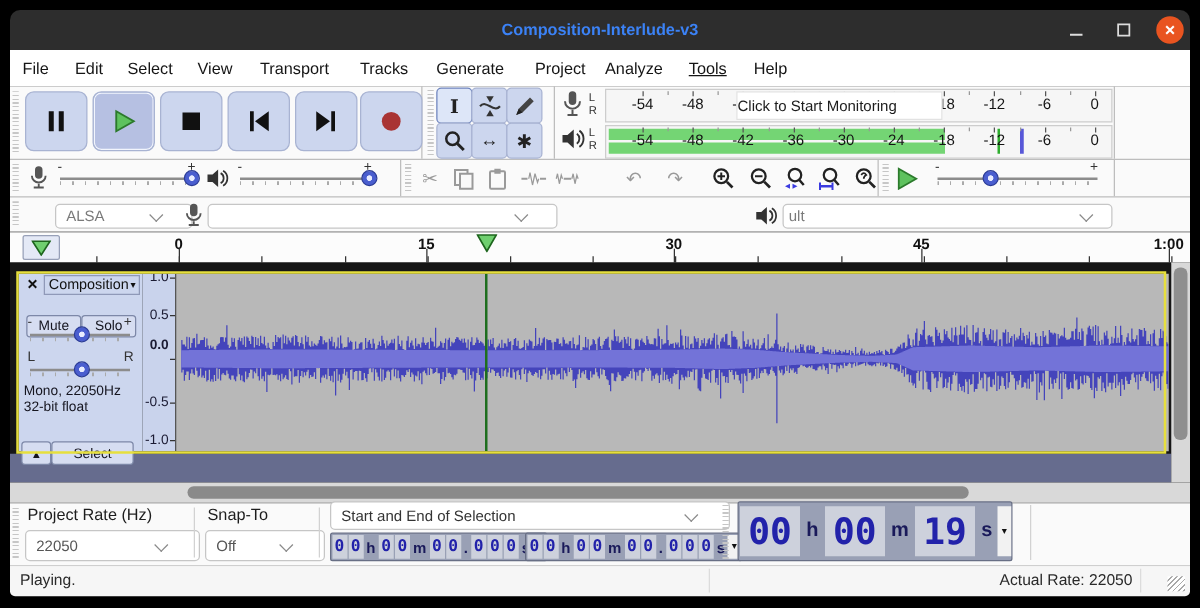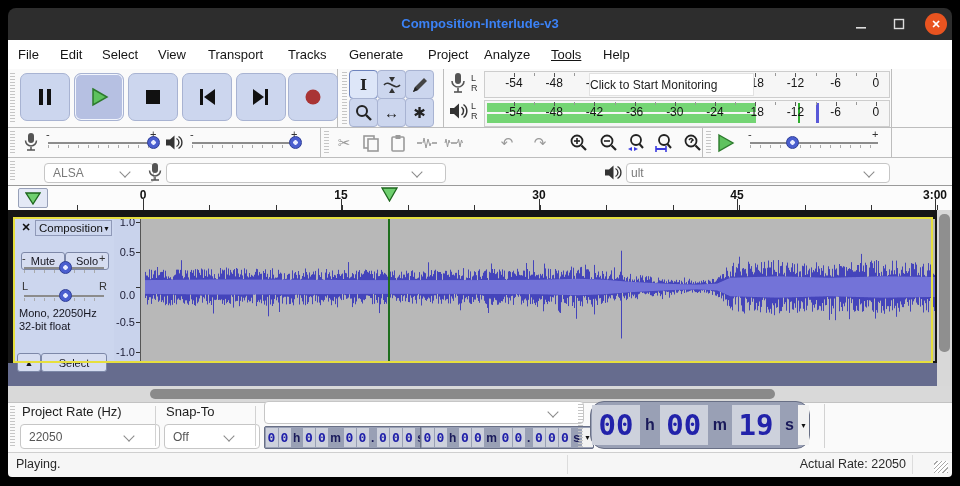--- a/index.html
+++ b/index.html
@@ -435,21 +435,21 @@
         <polygon points="1,1 16,1 8.5,14" fill="#6fcf6f" stroke="#1e661e" stroke-width="1.3"></polygon>
       </svg>
   <div class="rlabel" style="left: 135px;">0</div>
       <div class="rtick" style="left: 135px; height: 11px;"></div>
       <div class="rlabel" style="left: 333px;">15</div>
       <div class="rtick" style="left: 333px; height: 11px;"></div>
       <div class="rlabel" style="left: 531px;">30</div>
       <div class="rtick" style="left: 531px; height: 11px;"></div>
       <div class="rlabel" style="left: 729px;">45</div>
       <div class="rtick" style="left: 729px; height: 11px;"></div>
-      <div class="rlabel" style="left: 927px;">3:00</div>
+      <div class="rlabel" style="left: 927px;">1:00</div>
       <div class="rtick" style="left: 927px; height: 11px;"></div>
       <div class="rtick" style="left: 69px; height: 5px;"></div>
       <div class="rtick" style="left: 135.2px; height: 5px;"></div>
       <div class="rtick" style="left: 201.3px; height: 5px;"></div>
       <div class="rtick" style="left: 267.5px; height: 5px;"></div>
       <div class="rtick" style="left: 333.7px; height: 5px;"></div>
       <div class="rtick" style="left: 399.9px; height: 5px;"></div>
       <div class="rtick" style="left: 466px; height: 5px;"></div>
       <div class="rtick" style="left: 532.2px; height: 5px;"></div>
       <div class="rtick" style="left: 598.4px; height: 5px;"></div>
@@ -491,21 +491,21 @@
       </div>
     <div class="abs small-btn" style="left:26px;top:120px;width:64px;height:17px;">
         <span>Select</span>
       </div>
   </div>
   <div class="abs vruler" id="vruler">
       <div class="vlab" style="top: 3px;">1.0</div>
       <div style="position: absolute; right: 0px; top: 3px; width: 4px; height: 1px; background: rgb(51, 51, 51);"></div>
       <div class="vlab" style="top: 33px;">0.5</div>
       <div style="position: absolute; right: 0px; top: 33px; width: 4px; height: 1px; background: rgb(51, 51, 51);"></div>
-      <div class="vlab" style="top: 76px; font-weight: normal;">0.0</div>
+      <div class="vlab" style="top: 57px; font-weight: bold;">0.0</div>
       <div style="position: absolute; right: 0px; top: 68px; width: 4px; height: 1px; background: rgb(51, 51, 51);"></div>
       <div class="vlab" style="top: 103px;">-0.5</div>
       <div style="position: absolute; right: 0px; top: 103px; width: 4px; height: 1px; background: rgb(51, 51, 51);"></div>
       <div class="vlab" style="top: 133px;">-1.0</div>
       <div style="position: absolute; right: 0px; top: 133px; width: 4px; height: 1px; background: rgb(51, 51, 51);"></div>
     </div>
   <div class="abs wavebox">
     <svg id="wave-svg" width="794" height="142">
       <path id="wave-peaks" stroke-width="1" fill="none" d="M4.5 52.9V79.0M5.5 56.5V76.8M6.5 56.6V85.5M7.5 58.2V81.0M8.5 50.3V78.2M9.5 60.2V78.2M10.5 50.8V84.9M11.5 59.1V79.7M12.5 55.4V76.3M13.5 51.8V79.7M14.5 51.3V80.9M15.5 59.0V74.8M16.5 48.0V77.5M17.5 56.4V82.8M18.5 55.9V81.5M19.5 53.2V75.7M20.5 52.9V83.0M21.5 52.9V81.3M22.5 50.8V83.4M23.5 58.6V77.6M24.5 51.7V86.2M25.5 57.4V84.9M26.5 59.9V76.7M27.5 57.4V86.2M28.5 59.2V84.4M29.5 58.2V86.4M30.5 60.4V81.0M31.5 60.6V85.8M32.5 57.5V75.6M33.5 56.3V83.9M34.5 55.6V76.2M35.5 50.7V85.3M36.5 50.6V80.5M37.5 50.7V79.4M38.5 54.4V80.8M39.5 50.9V81.2M40.5 41.2V77.3M41.5 56.8V80.0M42.5 59.4V83.7M43.5 58.2V84.8M44.5 51.2V81.4M45.5 54.5V81.3M46.5 51.5V84.5M47.5 58.4V85.9M48.5 60.8V82.2M49.5 52.9V75.6M50.5 50.9V80.3M51.5 53.9V85.1M52.5 51.3V81.4M53.5 56.8V86.0M54.5 50.1V86.8M55.5 58.6V78.2M56.5 50.2V84.3M57.5 51.1V82.7M58.5 53.8V79.4M59.5 56.1V76.5M60.5 49.5V76.7M61.5 50.5V83.7M62.5 58.9V78.1M63.5 50.5V79.5M64.5 57.0V75.5M65.5 51.5V82.0M66.5 57.7V85.4M67.5 49.6V75.5M68.5 55.3V83.9M69.5 56.4V82.0M70.5 50.3V86.0M71.5 57.3V78.3M72.5 59.5V94.5M73.5 55.1V80.8M74.5 59.1V81.1M75.5 60.2V80.6M76.5 60.3V75.5M77.5 54.6V81.0M78.5 57.7V80.7M79.5 49.0V81.2M80.5 54.6V80.3M81.5 50.6V84.8M82.5 51.5V81.2M83.5 50.8V86.0M84.5 59.9V79.9M85.5 48.5V84.3M86.5 55.5V83.0M87.5 49.5V81.2M88.5 56.4V84.1M89.5 50.9V84.9M90.5 53.4V76.2M91.5 54.9V77.9M92.5 51.2V88.6M93.5 50.0V75.5M94.5 57.4V82.4M95.5 49.0V81.9M96.5 49.8V81.9M97.5 54.5V76.9M98.5 58.0V87.2M99.5 55.4V81.8M100.5 50.8V77.7M101.5 56.4V82.7M102.5 60.0V78.8M103.5 49.3V81.4M104.5 54.4V78.4M105.5 50.5V76.8M106.5 57.3V83.5M107.5 58.4V80.9M108.5 54.0V82.5M109.5 57.9V82.2M110.5 55.8V78.7M111.5 56.7V84.2M112.5 57.6V75.4M113.5 55.7V75.6M114.5 52.9V75.1M115.5 49.8V87.1M116.5 50.2V83.0M117.5 56.4V81.4M118.5 53.1V83.2M119.5 54.9V80.6M120.5 54.7V84.3M121.5 60.9V75.8M122.5 52.0V81.8M123.5 54.0V85.6M124.5 50.3V81.5M125.5 57.9V86.7M126.5 54.8V77.9M127.5 59.8V97.3M128.5 58.1V76.1M129.5 51.0V85.5M130.5 59.5V80.5M131.5 49.3V87.0M132.5 55.7V84.8M133.5 59.5V79.9M134.5 58.5V75.9M135.5 58.8V81.3M136.5 58.4V78.3M137.5 50.8V83.5M138.5 54.9V93.0M139.5 53.6V77.0M140.5 54.6V76.3M141.5 60.9V84.6M142.5 60.3V78.6M143.5 54.2V77.8M144.5 60.0V77.8M145.5 59.7V85.4M146.5 55.9V77.6M147.5 54.9V77.8M148.5 54.7V85.1M149.5 61.0V84.9M150.5 60.4V79.4M151.5 51.4V83.5M152.5 59.4V86.3M153.5 54.3V80.2M154.5 53.0V75.8M155.5 55.9V75.5M156.5 59.4V78.8M157.5 52.0V75.5M158.5 55.8V85.5M159.5 60.6V76.3M160.5 59.8V78.9M161.5 57.0V82.4M162.5 54.1V85.4M163.5 57.8V75.8M164.5 49.5V86.2M165.5 53.0V76.5M166.5 55.7V85.0M167.5 59.5V83.2M168.5 53.4V78.1M169.5 57.6V77.2M170.5 55.9V78.3M171.5 55.2V85.2M172.5 52.6V76.7M173.5 55.5V75.7M174.5 51.9V82.1M175.5 61.0V76.4M176.5 60.7V83.5M177.5 49.6V77.4M178.5 56.1V83.6M179.5 58.0V86.2M180.5 53.3V80.9M181.5 60.2V81.3M182.5 60.7V82.6M183.5 60.9V80.9M184.5 53.6V77.2M185.5 50.0V78.6M186.5 58.7V76.3M187.5 55.1V82.6M188.5 53.3V79.0M189.5 57.3V80.6M190.5 60.1V86.2M191.5 51.5V81.4M192.5 58.0V82.1M193.5 55.9V77.9M194.5 56.4V85.2M195.5 59.0V79.5M196.5 55.0V88.3M197.5 50.8V78.3M198.5 55.2V77.4M199.5 57.0V79.6M200.5 55.4V81.1M201.5 54.5V75.1M202.5 60.0V80.9M203.5 51.1V75.6M204.5 53.9V76.2M205.5 54.3V79.9M206.5 58.1V79.4M207.5 43.1V78.5M208.5 59.3V75.3M209.5 58.3V79.6M210.5 57.6V79.5M211.5 54.0V88.1M212.5 55.2V84.2M213.5 59.2V78.5M214.5 55.3V85.3M215.5 51.7V82.5M216.5 60.6V75.3M217.5 52.8V79.5M218.5 51.1V79.2M219.5 57.9V80.1M220.5 54.4V82.8M221.5 55.6V84.5M222.5 54.8V80.7M223.5 52.2V81.2M224.5 50.6V80.0M225.5 51.0V76.4M226.5 52.8V76.4M227.5 53.6V76.8M228.5 51.9V77.0M229.5 55.1V78.9M230.5 51.7V79.1M231.5 55.0V85.2M232.5 59.2V75.0M233.5 52.5V84.8M234.5 60.7V75.9M235.5 54.3V81.0M236.5 50.7V83.8M237.5 57.2V78.1M238.5 57.0V94.1M239.5 55.2V85.3M240.5 50.9V79.3M241.5 52.8V75.1M242.5 55.4V81.0M243.5 53.9V85.0M244.5 54.7V83.1M245.5 55.8V84.7M246.5 57.6V78.0M247.5 50.3V76.7M248.5 60.7V83.6M249.5 52.6V78.6M250.5 58.0V75.3M251.5 52.5V79.2M252.5 56.2V76.3M253.5 51.4V76.6M254.5 59.0V77.8M255.5 60.8V81.8M256.5 58.7V79.3M257.5 57.5V79.0M258.5 55.8V81.8M259.5 59.1V83.4M260.5 52.7V76.0M261.5 59.4V82.0M262.5 55.6V77.3M263.5 55.7V76.2M264.5 58.2V82.3M265.5 51.7V78.9M266.5 54.6V74.9M267.5 53.9V83.0M268.5 61.2V83.2M269.5 57.0V76.4M270.5 52.1V78.8M271.5 51.3V84.6M272.5 57.8V77.9M273.5 53.5V76.9M274.5 59.8V80.9M275.5 59.9V84.6M276.5 59.3V76.4M277.5 58.6V75.0M278.5 53.1V80.1M279.5 60.9V76.5M280.5 55.6V86.5M281.5 57.5V79.6M282.5 52.5V77.5M283.5 53.5V78.7M284.5 54.2V81.0M285.5 59.7V81.8M286.5 57.7V80.1M287.5 43.3V78.5M288.5 57.5V79.4M289.5 56.1V83.0M290.5 51.1V76.9M291.5 57.3V84.4M292.5 55.1V81.6M293.5 51.7V76.3M294.5 50.7V76.3M295.5 61.0V79.8M296.5 52.1V74.8M297.5 53.1V84.7M298.5 53.0V77.6M299.5 53.0V80.7M300.5 54.9V84.8M301.5 60.8V80.1M302.5 54.3V80.7M303.5 54.5V76.5M304.5 51.8V81.4M305.5 51.9V80.3M306.5 56.1V79.9M307.5 55.6V84.4M308.5 57.9V75.4M309.5 50.7V84.5M310.5 52.7V77.4M311.5 55.9V79.6M312.5 55.5V81.9M313.5 56.5V74.7M314.5 53.9V78.6M315.5 53.8V75.3M316.5 59.6V77.0M317.5 50.9V85.7M318.5 56.1V84.6M319.5 59.8V91.3M320.5 57.1V84.3M321.5 56.5V80.4M322.5 49.1V76.3M323.5 61.3V83.1M324.5 60.9V79.2M325.5 58.5V77.9M326.5 59.0V80.3M327.5 50.5V77.0M328.5 59.0V83.6M329.5 52.4V84.7M330.5 60.8V85.0M331.5 57.6V78.0M332.5 56.6V83.0M333.5 52.2V80.5M334.5 53.1V80.6M335.5 56.2V75.5M336.5 61.2V78.8M337.5 51.8V82.0M338.5 50.3V83.8M339.5 57.8V75.8M340.5 59.9V80.5M341.5 56.8V76.4M342.5 53.7V76.9M343.5 52.2V81.8M344.5 51.7V84.3M345.5 50.4V85.1M346.5 59.0V88.9M347.5 60.9V94.0M348.5 52.8V79.5M349.5 53.8V79.7M350.5 44.5V85.5M351.5 50.0V86.0M352.5 54.0V82.7M353.5 50.0V78.8M354.5 55.1V80.8M355.5 54.4V81.3M356.5 52.8V85.8M357.5 59.3V85.5M358.5 50.5V83.5M359.5 52.4V83.8M360.5 55.8V82.0M361.5 50.4V82.4M362.5 57.7V80.2M363.5 51.6V77.7M364.5 60.0V83.7M365.5 61.0V76.0M366.5 59.8V78.4M367.5 52.5V85.1M368.5 52.0V78.8M369.5 52.8V81.5M370.5 57.9V77.1M371.5 53.2V76.7M372.5 51.7V85.9M373.5 54.4V79.1M374.5 55.3V77.9M375.5 56.9V74.9M376.5 49.8V76.2M377.5 52.6V77.8M378.5 55.8V75.5M379.5 56.3V77.3M380.5 56.1V85.5M381.5 56.6V81.6M382.5 51.6V83.9M383.5 51.7V80.5M384.5 57.9V79.5M385.5 44.0V81.4M386.5 50.0V87.4M387.5 59.9V80.8M388.5 52.2V75.0M389.5 56.6V85.1M390.5 55.7V78.4M391.5 55.6V84.9M392.5 41.2V80.7M393.5 53.0V84.1M394.5 57.3V86.1M395.5 55.9V83.4M396.5 56.2V87.9M397.5 55.6V82.0M398.5 59.3V79.4M399.5 54.9V80.6M400.5 56.5V80.1M401.5 54.9V76.9M402.5 58.7V92.3M403.5 44.6V85.2M404.5 49.4V80.7M405.5 57.3V83.0M406.5 60.3V85.1M407.5 49.7V82.1M408.5 59.2V82.9M409.5 50.1V77.5M410.5 59.9V82.6M411.5 56.3V78.1M412.5 55.8V78.5M413.5 59.4V76.3M414.5 50.0V85.2M415.5 51.7V76.5M416.5 54.3V76.3M417.5 51.4V91.7M418.5 59.6V93.3M419.5 57.5V94.0M420.5 52.9V83.2M421.5 55.6V75.9M422.5 51.5V80.1M423.5 57.9V83.8M424.5 55.6V84.1M425.5 52.6V84.9M426.5 51.6V78.9M427.5 56.5V87.1M428.5 53.6V77.5M429.5 51.2V76.6M430.5 47.6V76.9M431.5 59.9V87.0M432.5 48.7V83.3M433.5 56.8V89.0M434.5 59.9V76.8M435.5 54.2V99.8M436.5 51.7V78.9M437.5 50.8V82.0M438.5 54.3V81.8M439.5 48.3V86.9M440.5 47.9V82.5M441.5 57.1V87.4M442.5 57.0V76.9M443.5 58.7V78.5M444.5 45.7V76.9M445.5 50.4V81.0M446.5 50.2V84.5M447.5 50.5V78.1M448.5 52.5V80.7M449.5 60.0V80.9M450.5 58.2V85.4M451.5 60.0V87.8M452.5 60.0V79.9M453.5 45.9V95.4M454.5 54.0V79.7M455.5 58.3V81.6M456.5 56.1V86.0M457.5 52.5V76.2M458.5 58.2V79.4M459.5 56.8V79.0M460.5 59.7V84.9M461.5 52.0V83.8M462.5 54.9V81.9M463.5 59.7V76.2M464.5 57.4V83.9M465.5 52.6V75.6M466.5 60.4V83.3M467.5 59.6V79.5M468.5 57.1V77.5M469.5 55.5V79.3M470.5 51.4V76.1M471.5 59.8V76.3M472.5 60.9V79.6M473.5 48.4V81.4M474.5 60.0V80.1M475.5 59.3V76.8M476.5 58.2V74.8M477.5 59.4V77.8M478.5 55.8V79.1M479.5 52.7V81.6M480.5 59.7V76.0M481.5 56.3V73.7M482.5 60.6V77.4M483.5 58.1V79.2M484.5 61.8V76.6M485.5 59.1V81.1M486.5 57.8V79.8M487.5 62.6V74.1M488.5 59.8V77.8M489.5 54.9V73.1M490.5 62.7V79.3M491.5 60.5V75.7M492.5 61.9V77.2M493.5 60.5V75.6M494.5 63.2V79.2M495.5 57.4V78.4M496.5 60.8V80.2M497.5 59.7V75.3M498.5 62.6V74.7M499.5 56.1V73.2M500.5 58.5V72.8M501.5 56.5V74.0M502.5 61.3V73.6M503.5 63.0V74.5M504.5 58.2V75.3M505.5 57.2V74.7M506.5 61.0V73.7M507.5 57.2V74.9M508.5 60.4V73.3M509.5 57.6V76.1M510.5 58.4V76.4M511.5 63.4V77.3M512.5 62.5V77.1M513.5 62.5V75.0M514.5 64.3V73.9M515.5 63.8V73.9M516.5 63.5V76.6M517.5 58.6V72.5M518.5 61.3V74.0M519.5 61.8V77.2M520.5 61.7V75.4M521.5 60.3V80.1M522.5 62.7V71.6M523.5 60.5V72.2M524.5 64.1V76.0M525.5 62.3V72.5M526.5 64.2V73.0M527.5 60.6V72.7M528.5 62.9V78.7M529.5 62.6V73.9M530.5 60.9V75.8M531.5 61.8V72.8M532.5 63.7V73.3M533.5 62.2V75.5M534.5 62.7V71.2M535.5 60.8V73.6M536.5 63.3V73.8M537.5 63.1V72.4M538.5 61.0V71.1M539.5 64.9V71.9M540.5 61.8V75.1M541.5 63.4V72.3M542.5 65.0V71.1M543.5 58.5V74.0M544.5 64.4V70.6M545.5 63.1V73.4M546.5 65.1V72.7M547.5 61.6V72.6M548.5 59.8V72.1M549.5 63.7V71.7M550.5 61.6V71.2M551.5 64.7V73.6M552.5 63.1V70.8M553.5 64.7V72.3M554.5 62.4V73.1M555.5 64.2V73.1M556.5 63.4V74.0M557.5 63.7V73.1M558.5 62.5V72.4M559.5 64.3V73.9M560.5 61.8V71.2M561.5 63.4V71.7M562.5 61.0V70.9M563.5 62.8V73.4M564.5 61.8V70.8M565.5 64.3V73.8M566.5 65.0V72.6M567.5 60.8V74.6M568.5 61.7V74.0M569.5 62.5V71.2M570.5 64.1V72.0M571.5 59.9V75.9M572.5 60.0V72.3M573.5 63.3V72.7M574.5 62.7V76.4M575.5 61.5V76.8M576.5 59.7V75.2M577.5 58.2V78.2M578.5 58.3V78.0M579.5 56.6V73.0M580.5 59.7V79.4M581.5 55.2V76.6M582.5 55.0V82.3M583.5 59.3V75.3M584.5 58.0V80.6M585.5 48.5V80.3M586.5 51.8V86.7M587.5 57.1V81.1M588.5 58.6V87.1M589.5 52.6V89.4M590.5 57.3V87.8M591.5 47.1V91.3M592.5 43.8V79.4M593.5 57.6V77.6M594.5 53.6V85.5M595.5 48.2V78.2M596.5 49.2V77.4M597.5 44.7V92.5M598.5 37.7V77.3M599.5 52.5V78.9M600.5 56.4V86.4M601.5 49.6V92.3M602.5 49.0V92.7M603.5 50.4V94.5M604.5 49.9V78.6M605.5 54.5V79.9M606.5 57.3V83.7M607.5 42.7V82.9M608.5 44.8V91.4M609.5 49.7V85.9M610.5 47.1V78.6M611.5 52.8V82.8M612.5 55.3V79.6M613.5 53.4V91.6M614.5 44.3V90.5M615.5 48.4V83.9M616.5 45.7V91.3M617.5 50.9V87.0M618.5 52.2V82.5M619.5 53.5V93.3M620.5 43.1V87.9M621.5 54.8V80.9M622.5 49.2V78.7M623.5 42.8V81.3M624.5 49.4V79.6M625.5 56.8V93.8M626.5 48.8V87.9M627.5 41.5V90.5M628.5 48.5V93.5M629.5 48.5V89.8M630.5 43.0V94.8M631.5 55.6V84.3M632.5 41.2V86.3M633.5 50.8V96.2M634.5 52.8V84.3M635.5 53.0V88.8M636.5 57.3V88.1M637.5 41.0V80.4M638.5 54.3V94.3M639.5 47.1V92.2M640.5 46.8V92.1M641.5 43.1V87.9M642.5 55.5V78.5M643.5 53.8V85.1M644.5 57.5V83.2M645.5 46.6V91.7M646.5 43.6V79.5M647.5 48.8V80.3M648.5 51.2V93.9M649.5 53.1V82.9M650.5 48.4V82.4M651.5 44.1V90.3M652.5 52.8V90.8M653.5 45.2V84.3M654.5 55.1V88.8M655.5 53.9V78.8M656.5 44.5V93.8M657.5 57.7V81.6M658.5 52.6V92.4M659.5 52.3V89.6M660.5 57.8V82.2M661.5 46.7V83.3M662.5 47.2V89.8M663.5 44.5V92.3M664.5 56.0V79.3M665.5 46.5V91.2M666.5 55.2V86.7M667.5 51.4V78.4M668.5 49.7V80.8M669.5 58.5V80.8M670.5 48.4V83.5M671.5 53.4V92.7M672.5 51.0V85.9M673.5 52.4V88.7M674.5 49.6V85.2M675.5 43.3V81.0M676.5 53.1V91.2M677.5 47.2V90.5M678.5 49.7V86.8M679.5 55.9V87.2M680.5 49.0V91.7M681.5 51.8V84.0M682.5 46.3V92.0M683.5 57.4V80.4M684.5 54.3V86.3M685.5 56.5V86.0M686.5 56.5V78.0M687.5 47.3V80.1M688.5 50.1V100.9M689.5 56.3V79.6M690.5 57.5V95.0M691.5 49.8V86.8M692.5 57.7V89.4M693.5 45.8V79.5M694.5 50.6V101.2M695.5 49.4V77.4M696.5 55.8V77.5M697.5 56.4V77.8M698.5 45.0V92.3M699.5 47.0V82.9M700.5 47.2V88.0M701.5 48.5V92.0M702.5 47.2V84.6M703.5 47.7V87.3M704.5 57.2V83.5M705.5 48.1V77.4M706.5 51.7V92.3M707.5 50.0V79.7M708.5 49.2V100.2M709.5 50.1V78.7M710.5 43.2V84.1M711.5 51.2V80.2M712.5 52.7V90.9M713.5 52.5V92.7M714.5 52.4V92.1M715.5 51.1V86.8M716.5 46.0V91.3M717.5 46.0V92.0M718.5 52.8V80.1M719.5 44.0V85.4M720.5 34.9V84.4M721.5 52.2V92.8M722.5 46.5V92.1M723.5 52.9V82.0M724.5 43.7V87.6M725.5 45.9V88.6M726.5 57.9V81.1M727.5 57.6V87.4M728.5 48.6V81.3M729.5 43.0V81.7M730.5 41.6V83.1M731.5 44.2V91.4M732.5 49.1V92.9M733.5 42.2V79.5M734.5 53.7V99.6M735.5 41.0V91.1M736.5 57.0V93.7M737.5 42.0V82.8M738.5 54.0V84.0M739.5 57.0V81.7M740.5 52.8V93.8M741.5 56.6V87.0M742.5 47.0V91.5M743.5 49.4V94.8M744.5 45.6V79.6M745.5 52.0V90.1M746.5 56.9V87.2M747.5 56.0V87.2M748.5 50.3V92.5M749.5 55.6V87.1M750.5 51.6V81.3M751.5 41.7V91.3M752.5 55.3V79.9M753.5 51.2V89.3M754.5 55.2V86.8M755.5 41.6V97.8M756.5 49.0V84.2M757.5 57.6V88.8M758.5 54.5V92.7M759.5 56.7V82.4M760.5 50.8V85.5M761.5 47.5V88.1M762.5 53.9V88.2M763.5 54.9V85.0M764.5 43.7V80.4M765.5 52.1V79.2M766.5 54.1V83.0M767.5 52.3V86.8M768.5 49.2V80.8M769.5 57.1V92.6M770.5 44.1V80.3M771.5 44.7V85.7M772.5 44.9V82.3M773.5 50.2V80.2M774.5 43.4V78.7M775.5 45.6V83.6M776.5 56.3V85.5M777.5 53.8V86.0M778.5 56.2V78.2M779.5 48.3V87.6M780.5 57.9V80.0M781.5 47.5V86.2M782.5 44.8V93.5M783.5 55.9V81.6M784.5 57.4V84.2M785.5 57.5V91.3M786.5 51.5V80.0M787.5 44.1V93.2M788.5 51.4V82.0M789.5 45.5V79.0M790.5 46.6V80.5M791.5 49.9V88.4M792.5 54.7V88.1M793.5 55.9V92.0M480.5 31.7V119.5" stroke="#4444bb"></path>
       <path id="wave-rms" stroke-width="1" fill="none" d="M4.5 61.1V74.9M5.5 61.1V74.9M6.5 61.1V74.9M7.5 61.1V74.9M8.5 61.1V74.9M9.5 61.1V74.9M10.5 61.0V75.0M11.5 61.0V75.0M12.5 61.0V75.0M13.5 61.0V75.0M14.5 61.0V75.0M15.5 61.0V75.0M16.5 61.0V75.0M17.5 61.0V75.0M18.5 61.0V75.0M19.5 61.0V75.0M20.5 61.0V75.0M21.5 61.0V75.0M22.5 60.9V75.1M23.5 60.9V75.1M24.5 60.9V75.1M25.5 60.9V75.1M26.5 60.9V75.1M27.5 60.9V75.1M28.5 60.9V75.1M29.5 60.9V75.1M30.5 60.9V75.1M31.5 60.9V75.1M32.5 60.9V75.1M33.5 60.9V75.1M34.5 60.8V75.2M35.5 60.8V75.2M36.5 60.8V75.2M37.5 60.8V75.2M38.5 60.8V75.2M39.5 60.8V75.2M40.5 60.8V75.2M41.5 60.8V75.2M42.5 60.8V75.2M43.5 60.8V75.2M44.5 60.8V75.2M45.5 60.7V75.3M46.5 60.7V75.3M47.5 60.7V75.3M48.5 60.7V75.3M49.5 60.7V75.3M50.5 60.7V75.3M51.5 60.7V75.3M52.5 60.7V75.3M53.5 60.7V75.3M54.5 60.7V75.3M55.5 60.7V75.3M56.5 60.7V75.3M57.5 60.6V75.4M58.5 60.6V75.4M59.5 60.6V75.4M60.5 60.6V75.4M61.5 60.6V75.4M62.5 60.6V75.4M63.5 60.6V75.4M64.5 60.6V75.4M65.5 60.6V75.4M66.5 60.6V75.4M67.5 60.6V75.4M68.5 60.5V75.5M69.5 60.5V75.5M70.5 60.5V75.5M71.5 60.5V75.5M72.5 60.5V75.5M73.5 60.5V75.5M74.5 60.5V75.5M75.5 60.5V75.5M76.5 60.5V75.5M77.5 60.5V75.5M78.5 60.5V75.5M79.5 60.5V75.5M80.5 60.5V75.5M81.5 60.5V75.5M82.5 60.5V75.5M83.5 60.5V75.5M84.5 60.5V75.5M85.5 60.5V75.5M86.5 60.5V75.5M87.5 60.5V75.5M88.5 60.5V75.5M89.5 60.5V75.5M90.5 60.5V75.5M91.5 60.5V75.5M92.5 60.5V75.5M93.5 60.5V75.5M94.5 60.5V75.5M95.5 60.5V75.5M96.5 60.5V75.5M97.5 60.5V75.5M98.5 60.5V75.5M99.5 60.5V75.5M100.5 60.5V75.5M101.5 60.5V75.5M102.5 60.5V75.5M103.5 60.6V75.4M104.5 60.6V75.4M105.5 60.6V75.4M106.5 60.6V75.4M107.5 60.6V75.4M108.5 60.6V75.4M109.5 60.6V75.4M110.5 60.6V75.4M111.5 60.6V75.4M112.5 60.6V75.4M113.5 60.6V75.4M114.5 60.6V75.4M115.5 60.6V75.4M116.5 60.6V75.4M117.5 60.6V75.4M118.5 60.6V75.4M119.5 60.6V75.4M120.5 60.6V75.4M121.5 60.6V75.4M122.5 60.6V75.4M123.5 60.6V75.4M124.5 60.6V75.4M125.5 60.6V75.4M126.5 60.7V75.3M127.5 60.7V75.3M128.5 60.7V75.3M129.5 60.7V75.3M130.5 60.7V75.3M131.5 60.7V75.3M132.5 60.7V75.3M133.5 60.7V75.3M134.5 60.7V75.3M135.5 60.7V75.3M136.5 60.7V75.3M137.5 60.7V75.3M138.5 60.7V75.3M139.5 60.7V75.3M140.5 60.7V75.3M141.5 60.7V75.3M142.5 60.7V75.3M143.5 60.7V75.3M144.5 60.7V75.3M145.5 60.7V75.3M146.5 60.7V75.3M147.5 60.7V75.3M148.5 60.7V75.3M149.5 60.8V75.2M150.5 60.8V75.2M151.5 60.8V75.2M152.5 60.8V75.2M153.5 60.8V75.2M154.5 60.8V75.2M155.5 60.8V75.2M156.5 60.8V75.2M157.5 60.8V75.2M158.5 60.8V75.2M159.5 60.8V75.2M160.5 60.8V75.2M161.5 60.8V75.2M162.5 60.8V75.2M163.5 60.8V75.2M164.5 60.8V75.2M165.5 60.8V75.2M166.5 60.8V75.2M167.5 60.8V75.2M168.5 60.8V75.2M169.5 60.8V75.2M170.5 60.8V75.2M171.5 60.8V75.2M172.5 60.8V75.2M173.5 60.9V75.1M174.5 60.9V75.1M175.5 60.9V75.1M176.5 60.9V75.1M177.5 60.9V75.1M178.5 60.9V75.1M179.5 60.9V75.1M180.5 60.9V75.1M181.5 60.9V75.1M182.5 60.9V75.1M183.5 60.9V75.1M184.5 60.9V75.1M185.5 60.9V75.1M186.5 60.9V75.1M187.5 60.9V75.1M188.5 60.9V75.1M189.5 60.9V75.1M190.5 60.9V75.1M191.5 60.9V75.1M192.5 60.9V75.1M193.5 60.9V75.1M194.5 60.9V75.1M195.5 60.9V75.1M196.5 61.0V75.0M197.5 61.0V75.0M198.5 61.0V75.0M199.5 61.0V75.0M200.5 61.0V75.0M201.5 61.0V75.0M202.5 61.0V75.0M203.5 61.0V75.0M204.5 61.0V75.0M205.5 61.0V75.0M206.5 61.0V75.0M207.5 61.0V75.0M208.5 61.0V75.0M209.5 61.0V75.0M210.5 61.0V75.0M211.5 61.0V75.0M212.5 61.0V75.0M213.5 61.0V75.0M214.5 61.0V75.0M215.5 61.0V75.0M216.5 61.0V75.0M217.5 61.0V75.0M218.5 61.0V75.0M219.5 61.1V74.9M220.5 61.1V74.9M221.5 61.1V74.9M222.5 61.1V74.9M223.5 61.1V74.9M224.5 61.1V74.9M225.5 61.1V74.9M226.5 61.1V74.9M227.5 61.1V74.9M228.5 61.1V74.9M229.5 61.1V74.9M230.5 61.1V74.9M231.5 61.1V74.9M232.5 61.1V74.9M233.5 61.1V74.9M234.5 61.1V74.9M235.5 61.1V74.9M236.5 61.1V74.9M237.5 61.1V74.9M238.5 61.1V74.9M239.5 61.1V74.9M240.5 61.1V74.9M241.5 61.1V74.9M242.5 61.1V74.9M243.5 61.1V74.9M244.5 61.1V74.9M245.5 61.1V74.9M246.5 61.1V74.9M247.5 61.1V74.9M248.5 61.1V74.9M249.5 61.1V74.9M250.5 61.1V74.9M251.5 61.1V74.9M252.5 61.1V74.9M253.5 61.1V74.9M254.5 61.1V74.9M255.5 61.1V74.9M256.5 61.1V74.9M257.5 61.1V74.9M258.5 61.1V74.9M259.5 61.1V74.9M260.5 61.1V74.9M261.5 61.1V74.9M262.5 61.1V74.9M263.5 61.1V74.9M264.5 61.1V74.9M265.5 61.1V74.9M266.5 61.1V74.9M267.5 61.1V74.9M268.5 61.1V74.9M269.5 61.1V74.9M270.5 61.1V74.9M271.5 61.1V74.9M272.5 61.1V74.9M273.5 61.1V74.9M274.5 61.1V74.9M275.5 61.1V74.9M276.5 61.1V74.9M277.5 61.1V74.9M278.5 61.1V74.9M279.5 61.1V74.9M280.5 61.1V74.9M281.5 61.1V74.9M282.5 61.1V74.9M283.5 61.1V74.9M284.5 61.1V74.9M285.5 61.1V74.9M286.5 61.1V74.9M287.5 61.1V74.9M288.5 61.1V74.9M289.5 61.1V74.9M290.5 61.1V74.9M291.5 61.1V74.9M292.5 61.1V74.9M293.5 61.1V74.9M294.5 61.1V74.9M295.5 61.1V74.9M296.5 61.1V74.9M297.5 61.1V74.9M298.5 61.1V74.9M299.5 61.1V74.9M300.5 61.1V74.9M301.5 61.1V74.9M302.5 61.1V74.9M303.5 61.1V74.9M304.5 61.1V74.9M305.5 61.1V74.9M306.5 61.1V74.9M307.5 61.1V74.9M308.5 61.1V74.9M309.5 61.1V74.9M310.5 61.1V74.9M311.5 61.1V74.9M312.5 61.1V74.9M313.5 61.1V74.9M314.5 61.1V74.9M315.5 61.1V74.9M316.5 61.1V74.9M317.5 61.1V74.9M318.5 61.1V74.9M319.5 61.1V74.9M320.5 61.1V74.9M321.5 61.1V74.9M322.5 61.1V74.9M323.5 61.1V74.9M324.5 61.1V74.9M325.5 61.1V74.9M326.5 61.1V74.9M327.5 61.1V74.9M328.5 61.1V74.9M329.5 61.1V74.9M330.5 61.1V74.9M331.5 61.1V74.9M332.5 61.1V74.9M333.5 61.1V74.9M334.5 61.1V74.9M335.5 61.1V74.9M336.5 61.1V74.9M337.5 61.1V74.9M338.5 61.0V75.0M339.5 61.0V75.0M340.5 61.0V75.0M341.5 61.0V75.0M342.5 61.0V75.0M343.5 61.0V75.0M344.5 61.0V75.0M345.5 61.0V75.0M346.5 61.0V75.0M347.5 61.0V75.0M348.5 61.0V75.0M349.5 61.0V75.0M350.5 61.0V75.0M351.5 61.0V75.0M352.5 61.0V75.0M353.5 61.0V75.0M354.5 61.0V75.0M355.5 61.0V75.0M356.5 61.0V75.0M357.5 61.0V75.0M358.5 61.0V75.0M359.5 61.0V75.0M360.5 61.0V75.0M361.5 60.9V75.1M362.5 60.9V75.1M363.5 60.9V75.1M364.5 60.9V75.1M365.5 60.9V75.1M366.5 60.9V75.1M367.5 60.9V75.1M368.5 60.9V75.1M369.5 60.9V75.1M370.5 60.9V75.1M371.5 60.9V75.1M372.5 60.9V75.1M373.5 60.9V75.1M374.5 60.9V75.1M375.5 60.9V75.1M376.5 60.9V75.1M377.5 60.9V75.1M378.5 60.9V75.1M379.5 60.9V75.1M380.5 60.9V75.1M381.5 60.9V75.1M382.5 60.9V75.1M383.5 60.9V75.1M384.5 60.8V75.2M385.5 60.8V75.2M386.5 60.8V75.2M387.5 60.8V75.2M388.5 60.8V75.2M389.5 60.8V75.2M390.5 60.8V75.2M391.5 60.8V75.2M392.5 60.8V75.2M393.5 60.8V75.2M394.5 60.8V75.2M395.5 60.8V75.2M396.5 60.8V75.2M397.5 60.8V75.2M398.5 60.8V75.2M399.5 60.7V75.3M400.5 60.7V75.3M401.5 60.7V75.3M402.5 60.7V75.3M403.5 60.6V75.4M404.5 60.6V75.4M405.5 60.6V75.4M406.5 60.6V75.4M407.5 60.5V75.5M408.5 60.5V75.5M409.5 60.5V75.5M410.5 60.5V75.5M411.5 60.4V75.6M412.5 60.4V75.6M413.5 60.4V75.6M414.5 60.4V75.6M415.5 60.3V75.7M416.5 60.3V75.7M417.5 60.3V75.7M418.5 60.2V75.8M419.5 60.2V75.8M420.5 60.2V75.8M421.5 60.2V75.8M422.5 60.1V75.9M423.5 60.1V75.9M424.5 60.1V75.9M425.5 60.1V75.9M426.5 60.0V76.0M427.5 60.0V76.0M428.5 60.0V76.0M429.5 60.0V76.0M430.5 59.9V76.1M431.5 59.9V76.1M432.5 59.9V76.1M433.5 59.9V76.1M434.5 59.8V76.2M435.5 59.8V76.2M436.5 59.8V76.2M437.5 59.8V76.2M438.5 59.8V76.2M439.5 59.9V76.1M440.5 59.9V76.1M441.5 59.9V76.1M442.5 60.0V76.0M443.5 60.0V76.0M444.5 60.0V76.0M445.5 60.1V75.9M446.5 60.1V75.9M447.5 60.2V75.8M448.5 60.2V75.8M449.5 60.2V75.8M450.5 60.3V75.7M451.5 60.3V75.7M452.5 60.4V75.6M453.5 60.4V75.6M454.5 60.4V75.6M455.5 60.5V75.5M456.5 60.5V75.5M457.5 60.6V75.4M458.5 60.6V75.4M459.5 60.6V75.4M460.5 60.7V75.3M461.5 60.7V75.3M462.5 60.7V75.3M463.5 60.8V75.2M464.5 60.9V75.1M465.5 60.9V75.1M466.5 61.0V75.0M467.5 61.1V74.9M468.5 61.2V74.8M469.5 61.2V74.8M470.5 61.3V74.7M471.5 61.4V74.6M472.5 61.5V74.5M473.5 61.6V74.4M474.5 61.6V74.4M475.5 61.7V74.3M476.5 61.8V74.2M477.5 61.9V74.1M478.5 61.9V74.1M479.5 62.0V74.0M480.5 62.1V73.9M481.5 62.2V73.8M482.5 62.3V73.7M483.5 62.3V73.7M484.5 62.4V73.6M485.5 62.5V73.5M486.5 62.6V73.4M487.5 62.6V73.4M488.5 62.7V73.3M489.5 62.8V73.2M490.5 62.9V73.1M491.5 62.9V73.1M492.5 63.0V73.0M493.5 63.0V73.0M494.5 63.1V72.9M495.5 63.1V72.9M496.5 63.2V72.8M497.5 63.2V72.8M498.5 63.3V72.7M499.5 63.3V72.7M500.5 63.4V72.6M501.5 63.4V72.6M502.5 63.5V72.5M503.5 63.5V72.5M504.5 63.6V72.4M505.5 63.6V72.4M506.5 63.7V72.3M507.5 63.8V72.2M508.5 63.8V72.2M509.5 63.9V72.1M510.5 63.9V72.1M511.5 64.0V72.0M512.5 64.0V72.0M513.5 64.1V71.9M514.5 64.1V71.9M515.5 64.2V71.8M516.5 64.2V71.8M517.5 64.3V71.7M518.5 64.3V71.7M519.5 64.4V71.6M520.5 64.4V71.6M521.5 64.5V71.5M522.5 64.5V71.5M523.5 64.6V71.4M524.5 64.6V71.4M525.5 64.7V71.3M526.5 64.7V71.3M527.5 64.8V71.2M528.5 64.8V71.2M529.5 64.9V71.1M530.5 64.9V71.1M531.5 65.0V71.0M532.5 65.0V71.0M533.5 65.0V71.0M534.5 65.0V71.0M535.5 65.1V70.9M536.5 65.1V70.9M537.5 65.1V70.9M538.5 65.1V70.9M539.5 65.2V70.8M540.5 65.2V70.8M541.5 65.2V70.8M542.5 65.2V70.8M543.5 65.3V70.7M544.5 65.3V70.7M545.5 65.3V70.7M546.5 65.3V70.7M547.5 65.4V70.6M548.5 65.4V70.6M549.5 65.4V70.6M550.5 65.4V70.6M551.5 65.5V70.5M552.5 65.5V70.5M553.5 65.5V70.5M554.5 65.6V70.4M555.5 65.6V70.4M556.5 65.6V70.4M557.5 65.5V70.5M558.5 65.5V70.5M559.5 65.4V70.6M560.5 65.4V70.6M561.5 65.3V70.7M562.5 65.3V70.7M563.5 65.2V70.8M564.5 65.2V70.8M565.5 65.1V70.9M566.5 65.1V70.9M567.5 65.0V71.0M568.5 65.0V71.0M569.5 64.9V71.1M570.5 64.9V71.1M571.5 64.8V71.2M572.5 64.8V71.2M573.5 64.7V71.3M574.5 64.7V71.3M575.5 64.6V71.4M576.5 64.4V71.6M577.5 64.0V72.0M578.5 63.5V72.5M579.5 63.1V72.9M580.5 62.7V73.3M581.5 62.2V73.8M582.5 61.8V74.2M583.5 61.3V74.7M584.5 60.9V75.1M585.5 60.4V75.6M586.5 60.0V76.0M587.5 59.6V76.4M588.5 59.1V76.9M589.5 58.7V77.3M590.5 58.7V77.3M591.5 58.7V77.3M592.5 58.6V77.4M593.5 58.6V77.4M594.5 58.6V77.4M595.5 58.6V77.4M596.5 58.5V77.5M597.5 58.5V77.5M598.5 58.5V77.5M599.5 58.4V77.6M600.5 58.4V77.6M601.5 58.4V77.6M602.5 58.3V77.7M603.5 58.3V77.7M604.5 58.3V77.7M605.5 58.3V77.7M606.5 58.2V77.8M607.5 58.2V77.8M608.5 58.2V77.8M609.5 58.1V77.9M610.5 58.1V77.9M611.5 58.1V77.9M612.5 58.0V78.0M613.5 58.0V78.0M614.5 58.0V78.0M615.5 58.0V78.0M616.5 57.9V78.1M617.5 57.9V78.1M618.5 57.9V78.1M619.5 57.8V78.2M620.5 57.8V78.2M621.5 57.8V78.2M622.5 57.8V78.2M623.5 57.7V78.3M624.5 57.7V78.3M625.5 57.7V78.3M626.5 57.6V78.4M627.5 57.6V78.4M628.5 57.6V78.4M629.5 57.5V78.5M630.5 57.5V78.5M631.5 57.5V78.5M632.5 57.5V78.5M633.5 57.4V78.6M634.5 57.4V78.6M635.5 57.4V78.6M636.5 57.4V78.6M637.5 57.4V78.6M638.5 57.4V78.6M639.5 57.5V78.5M640.5 57.5V78.5M641.5 57.5V78.5M642.5 57.5V78.5M643.5 57.6V78.4M644.5 57.6V78.4M645.5 57.6V78.4M646.5 57.6V78.4M647.5 57.7V78.3M648.5 57.7V78.3M649.5 57.7V78.3M650.5 57.7V78.3M651.5 57.8V78.2M652.5 57.8V78.2M653.5 57.8V78.2M654.5 57.8V78.2M655.5 57.9V78.1M656.5 57.9V78.1M657.5 57.9V78.1M658.5 58.0V78.0M659.5 58.0V78.0M660.5 58.0V78.0M661.5 58.0V78.0M662.5 58.1V77.9M663.5 58.1V77.9M664.5 58.1V77.9M665.5 58.1V77.9M666.5 58.2V77.8M667.5 58.2V77.8M668.5 58.2V77.8M669.5 58.2V77.8M670.5 58.3V77.7M671.5 58.3V77.7M672.5 58.3V77.7M673.5 58.3V77.7M674.5 58.4V77.6M675.5 58.4V77.6M676.5 58.4V77.6M677.5 58.4V77.6M678.5 58.5V77.5M679.5 58.5V77.5M680.5 58.5V77.5M681.5 58.5V77.5M682.5 58.6V77.4M683.5 58.6V77.4M684.5 58.6V77.4M685.5 58.7V77.3M686.5 58.7V77.3M687.5 58.7V77.3M688.5 58.7V77.3M689.5 58.7V77.3M690.5 58.7V77.3M691.5 58.7V77.3M692.5 58.6V77.4M693.5 58.6V77.4M694.5 58.6V77.4M695.5 58.6V77.4M696.5 58.5V77.5M697.5 58.5V77.5M698.5 58.5V77.5M699.5 58.5V77.5M700.5 58.4V77.6M701.5 58.4V77.6M702.5 58.4V77.6M703.5 58.3V77.7M704.5 58.3V77.7M705.5 58.3V77.7M706.5 58.3V77.7M707.5 58.2V77.8M708.5 58.2V77.8M709.5 58.2V77.8M710.5 58.2V77.8M711.5 58.1V77.9M712.5 58.1V77.9M713.5 58.1V77.9M714.5 58.1V77.9M715.5 58.0V78.0M716.5 58.0V78.0M717.5 58.0V78.0M718.5 58.0V78.0M719.5 57.9V78.1M720.5 57.9V78.1M721.5 57.9V78.1M722.5 57.9V78.1M723.5 57.8V78.2M724.5 57.8V78.2M725.5 57.8V78.2M726.5 57.8V78.2M727.5 57.7V78.3M728.5 57.7V78.3M729.5 57.7V78.3M730.5 57.6V78.4M731.5 57.6V78.4M732.5 57.6V78.4M733.5 57.6V78.4M734.5 57.5V78.5M735.5 57.5V78.5M736.5 57.5V78.5M737.5 57.5V78.5M738.5 57.4V78.6M739.5 57.4V78.6M740.5 57.4V78.6M741.5 57.4V78.6M742.5 57.4V78.6M743.5 57.4V78.6M744.5 57.4V78.6M745.5 57.4V78.6M746.5 57.4V78.6M747.5 57.4V78.6M748.5 57.5V78.5M749.5 57.5V78.5M750.5 57.5V78.5M751.5 57.5V78.5M752.5 57.5V78.5M753.5 57.5V78.5M754.5 57.5V78.5M755.5 57.5V78.5M756.5 57.6V78.4M757.5 57.6V78.4M758.5 57.6V78.4M759.5 57.6V78.4M760.5 57.6V78.4M761.5 57.6V78.4M762.5 57.6V78.4M763.5 57.6V78.4M764.5 57.7V78.3M765.5 57.7V78.3M766.5 57.7V78.3M767.5 57.7V78.3M768.5 57.7V78.3M769.5 57.7V78.3M770.5 57.7V78.3M771.5 57.7V78.3M772.5 57.8V78.2M773.5 57.8V78.2M774.5 57.8V78.2M775.5 57.8V78.2M776.5 57.8V78.2M777.5 57.8V78.2M778.5 57.8V78.2M779.5 57.9V78.1M780.5 57.9V78.1M781.5 57.9V78.1M782.5 57.9V78.1M783.5 57.9V78.1M784.5 57.9V78.1M785.5 57.9V78.1M786.5 57.9V78.1M787.5 58.0V78.0M788.5 58.0V78.0M789.5 58.0V78.0M790.5 58.0V78.0M791.5 58.0V78.0M792.5 58.0V78.0M793.5 58.0V78.0" stroke="#7373d8"></path>
@@ -526,20 +526,21 @@
     <i class="chev" style="left:104px;top:7px;"></i>
   </div>
   <div class="abs vline" style="left:155px;top:406px;height:40px;background:#d2d2d2;"></div>
   <span class="abs sel-label" style="left:166px;top:404px;">Snap-To</span>
   <div class="abs combo" style="left:164px;top:424px;width:78px;height:23px;color:#555;">
     <span>Off</span>
     <i class="chev" style="left:60px;top:7px;"></i>
   </div>
   <div class="abs vline" style="left:255px;top:406px;height:40px;background:#d2d2d2;"></div>
   <div class="abs combo" style="left:264px;top:401px;width:302px;height:21px;color:#333;">
+    <span>Start and End of Selection</span>
     <i class="chev" style="left:284px;top:6px;"></i>
   </div>
   <div class="abs tfield small" id="sel-start" style="left:264px;top:426px;height:23px;">
       <span class="cell">0</span>
       <span class="cell">0</span>
       <span class="unit">h</span>
       <span class="cell">0</span>
       <span class="cell">0</span>
       <span class="unit">m</span>
       <span class="cell">0</span>
@@ -561,21 +562,21 @@
       <span class="cell">0</span>
       <span class="cell">0</span>
       <span class="unit">.</span>
       <span class="cell">0</span>
       <span class="cell">0</span>
       <span class="cell">0</span>
       <span class="unit">s</span>
       <span class="notch" style="width: 11px; height: 19px; font-size: 7px;">▼</span>
     </div>
   <div class="abs grip" style="left:578px;top:404px;height:44px;"></div>
-  <div class="abs tfield big" id="audio-position" style="left:590px;top:401px;height:48px;border-radius:14px;">
+  <div class="abs tfield big" id="audio-position" style="left:590px;top:401px;height:48px;">
       <span class="cell">00</span>
       <span class="unit">h</span>
       <span class="cell">00</span>
       <span class="unit">m</span>
       <span class="cell">19</span>
       <span class="unit">s</span>
       <span class="notch" style="width: 11px; height: 40px; font-size: 7px;">▼</span>
     </div>
   <div class="abs vline" style="left:824px;top:404px;height:44px;background:#d2d2d2;"></div>
 

